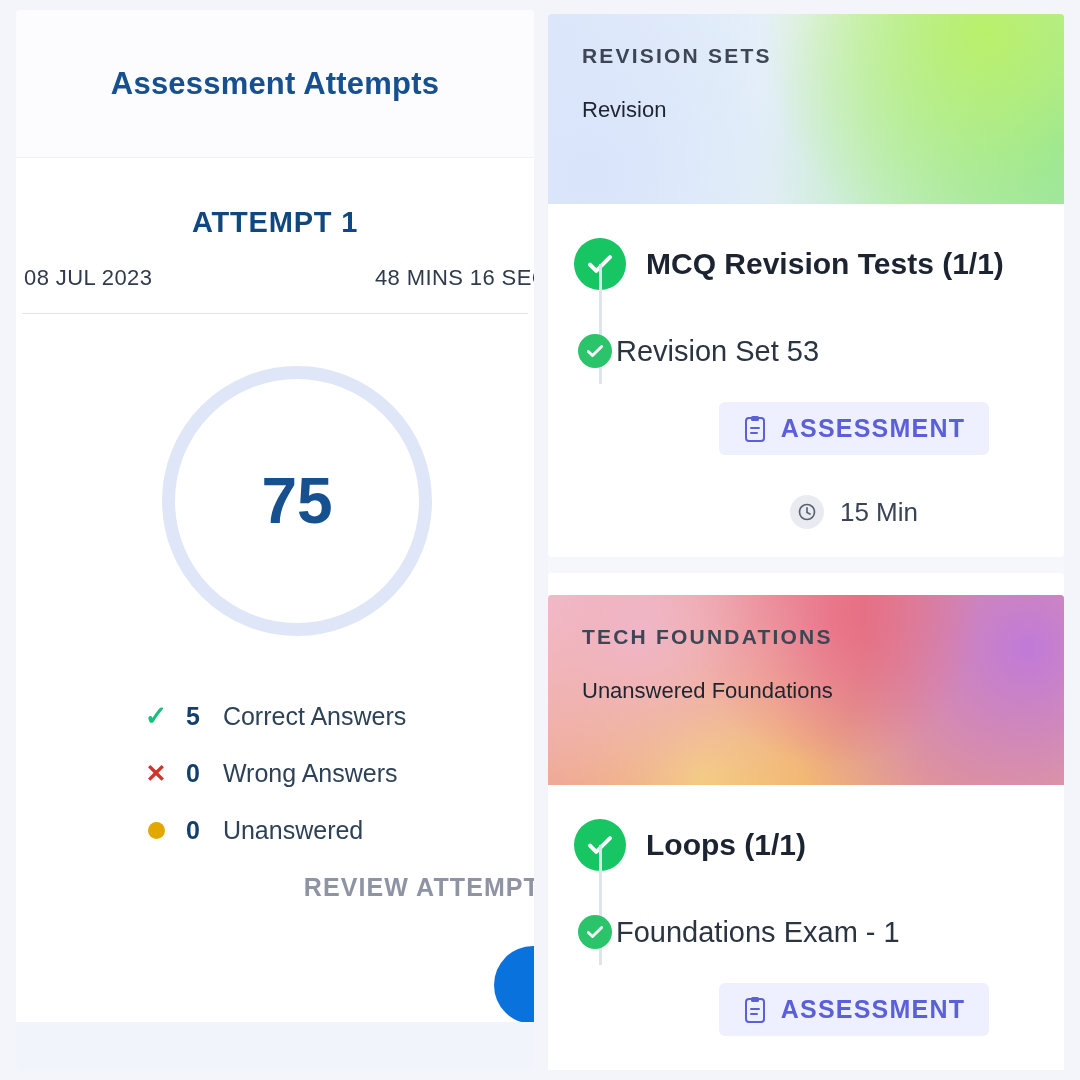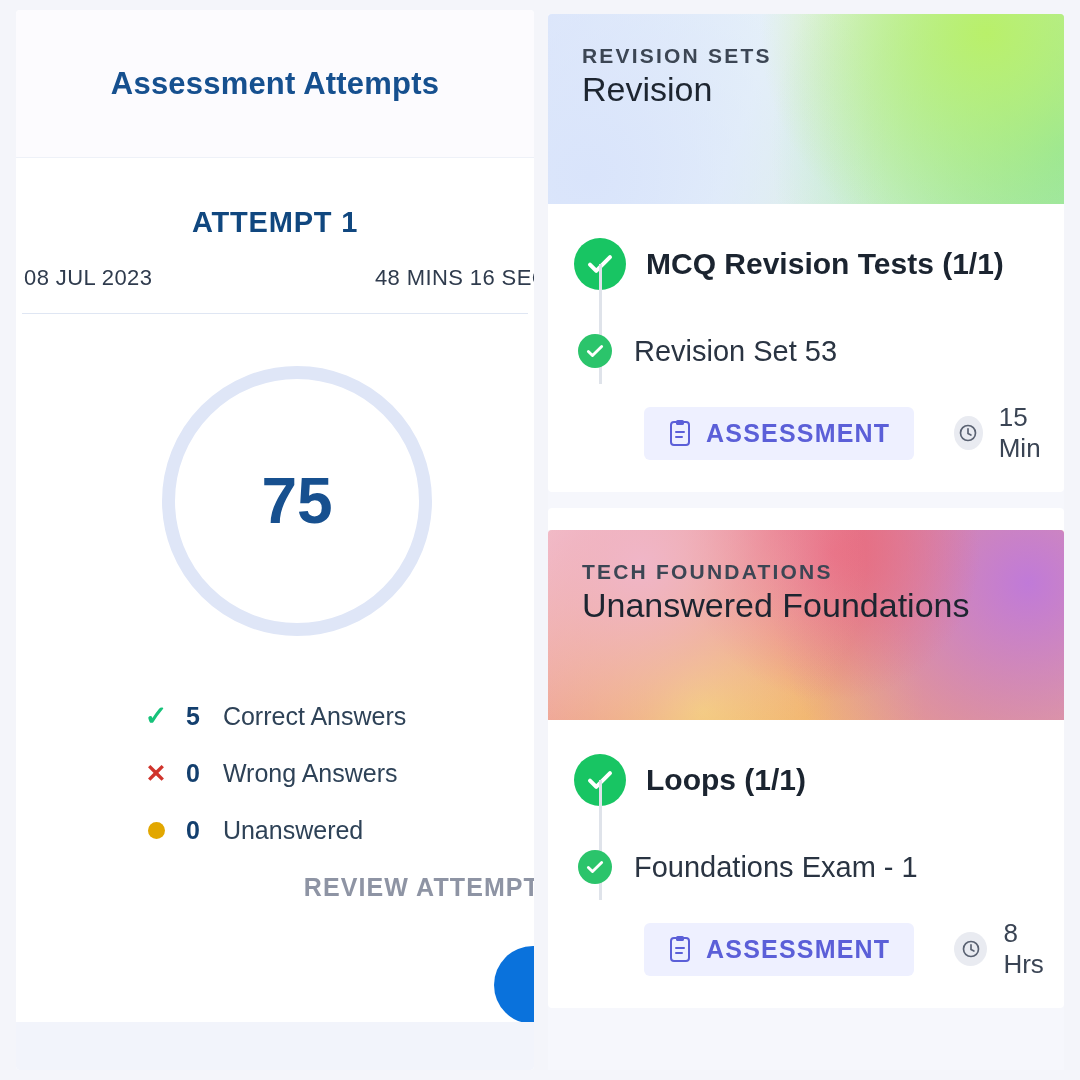--- a/index.html
+++ b/index.html
@@ -183,22 +183,22 @@
       linear-gradient(125deg, #f3c0c4 0%, #e8707f 35%, #f0a07d 70%, #f3b28d 100%);
   }
   .banner-kicker {
     font-size: 21px;
     letter-spacing: 2.2px;
     font-weight: bold;
     color: #3c4654;
     text-transform: uppercase;
   }
   .banner-title {
-    margin-top: 2px;
-    font-size: 34px;
+    margin-top: 29px;
+    font-size: 22px;
     color: #1d2530;
     font-weight: normal;
   }
 
   .card-body { padding: 34px 0 28px 0; position: relative; }
 
   .topic-row {
     display: flex;
     align-items: center;
     gap: 20px;
@@ -221,21 +221,21 @@
   .connector {
     position: absolute;
     left: 51px;
     width: 3px;
     background: #dfe3ea;
   }
 
   .sub-row {
     display: flex;
     align-items: center;
-    gap: 22px;
+    gap: 4px;
     padding-left: 30px;
     margin-top: 44px;
   }
   .small-check {
     width: 34px; height: 34px;
     border-radius: 50%;
     background: #2bc46b;
     display: flex; align-items: center; justify-content: center;
     flex: 0 0 auto;
     position: relative;
@@ -246,20 +246,21 @@
     font-size: 29px;
     color: #2a3442;
   }
 
   .meta-row {
     display: flex;
     align-items: center;
     margin-top: 34px;
     padding-left: 96px;
     gap: 40px;
+    flex-direction: column;
   }
   .pill {
     display: flex;
     align-items: center;
     gap: 14px;
     background: #eef0ff;
     border-radius: 6px;
     padding: 12px 24px;
   }
   .pill-label {

